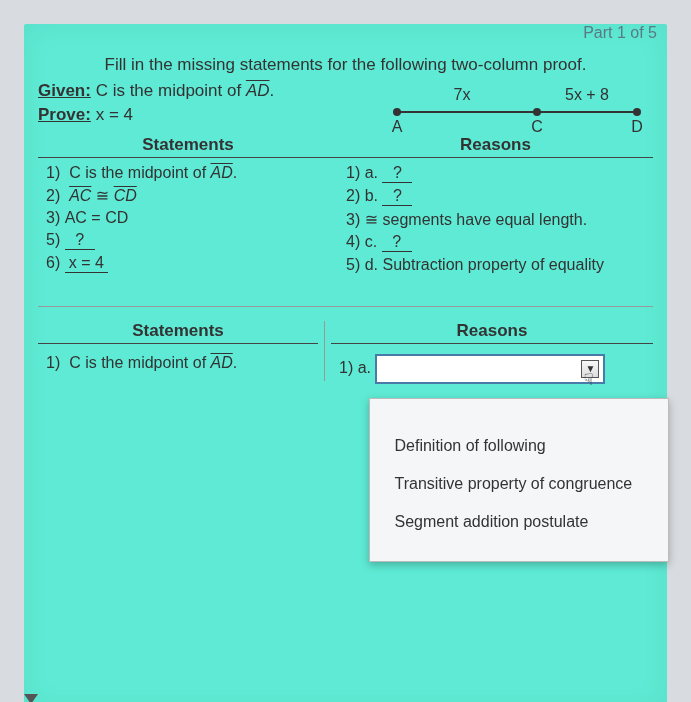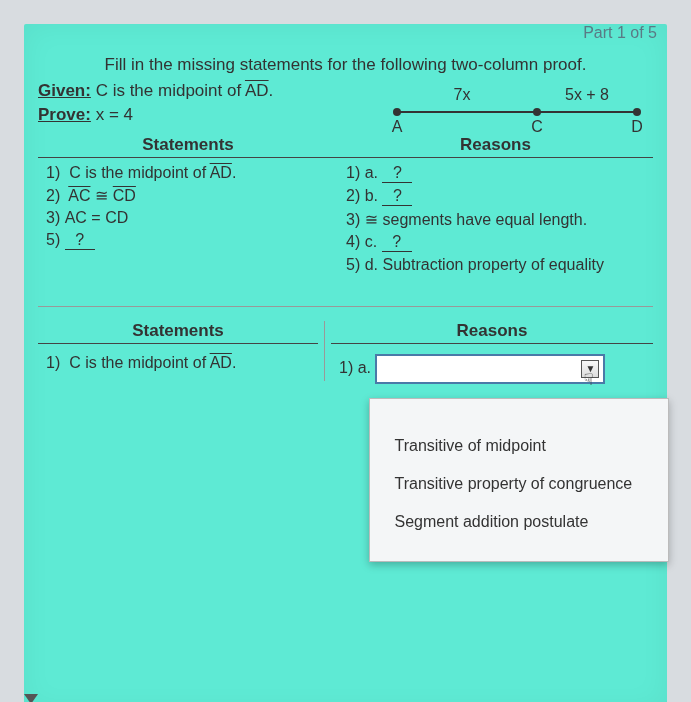--- a/index.html
+++ b/index.html
@@ -25,21 +25,21 @@
   .part-label {
     position: absolute;
     top: 0px;
     right: 10px;
     color: #5a7a85;
     font-size: 16px;
   }
   .intro { font-size: 17px; margin-top: 18px; line-height: 1.35; text-align: center; }
   .given-prove { font-size: 17px; margin-top: 4px; }
   .given-prove b { font-weight: bold; text-decoration: underline; }
-  .overline { text-decoration: overline; }
+  .overline { text-decoration: overline; font-style: italic; }
   .diagram {
     position: absolute;
     top: 58px;
     right: 20px;
     width: 260px;
     height: 55px;
   }
   .top-row {
     display: flex;
     margin-top: 10px;
@@ -190,20 +190,23 @@
       <div class="proof-line">
         <span>2)</span>&nbsp;
         <span class="overline">AC</span><span> ≅ </span><span class="overline">CD</span>
       </div>
       <div class="proof-line">
         <span>3)</span>&nbsp;<span>AC = CD</span>
       </div>
       <div class="proof-line">
         <span>5)</span>&nbsp;<span class="blank">?</span>
       </div>
+      <div class="proof-line">
+        <span>6)</span>&nbsp;<span class="blank">x = 4</span>
+      </div>
     </div>
 
     <div class="col">
       <div class="col-header">Reasons</div>
       <div class="proof-line">
         <span>1)</span>&nbsp;<span>a.</span>
         <span class="blank">?</span>
       </div>
       <div class="proof-line">
         <span>2)</span>&nbsp;<span>b.</span>
@@ -237,21 +240,21 @@
     <div class="answer-col">
       <div class="ans-header">Reasons</div>
       <div class="ans-line">
         <span>1)</span>&nbsp;<span>a.</span>
         <span class="dropdown">
           <span class="dropdown-box">
             <span class="dd-arrow">▼</span>
           </span>
           <span class="cursor">☟</span>
           <div class="dropdown-menu">
-            <div class="opt">Transitive of midpoint</div>
+            <div class="opt">Definition of following</div>
             <div class="opt">Transitive property of congruence</div>
             <div class="opt">Segment addition postulate</div>
           </div>
         </span>
       </div>
     </div>
   </div>
 
   <div class="scroll-arrow"></div>
 </div>

